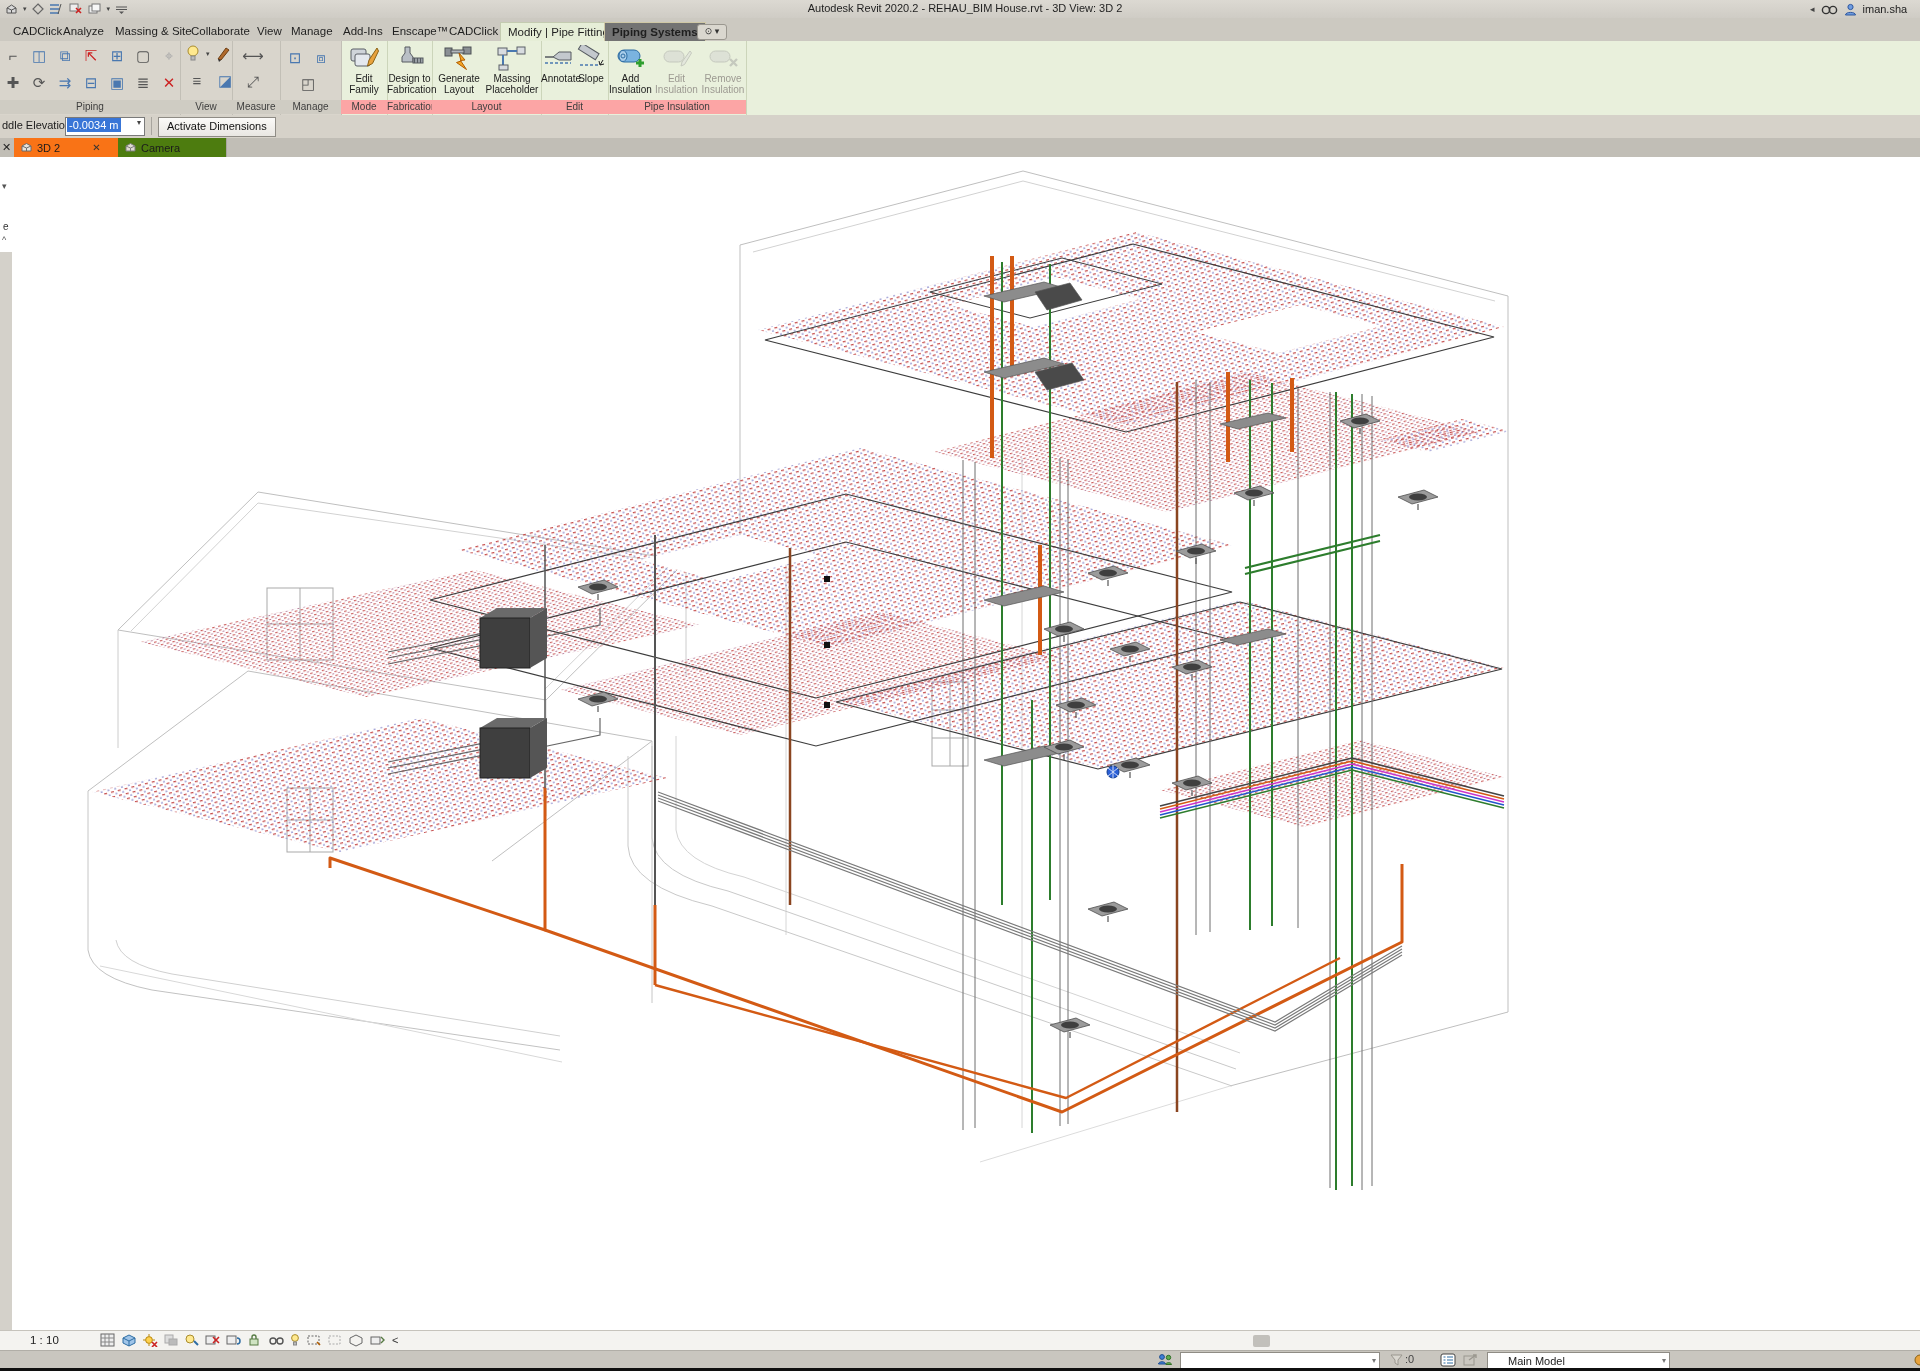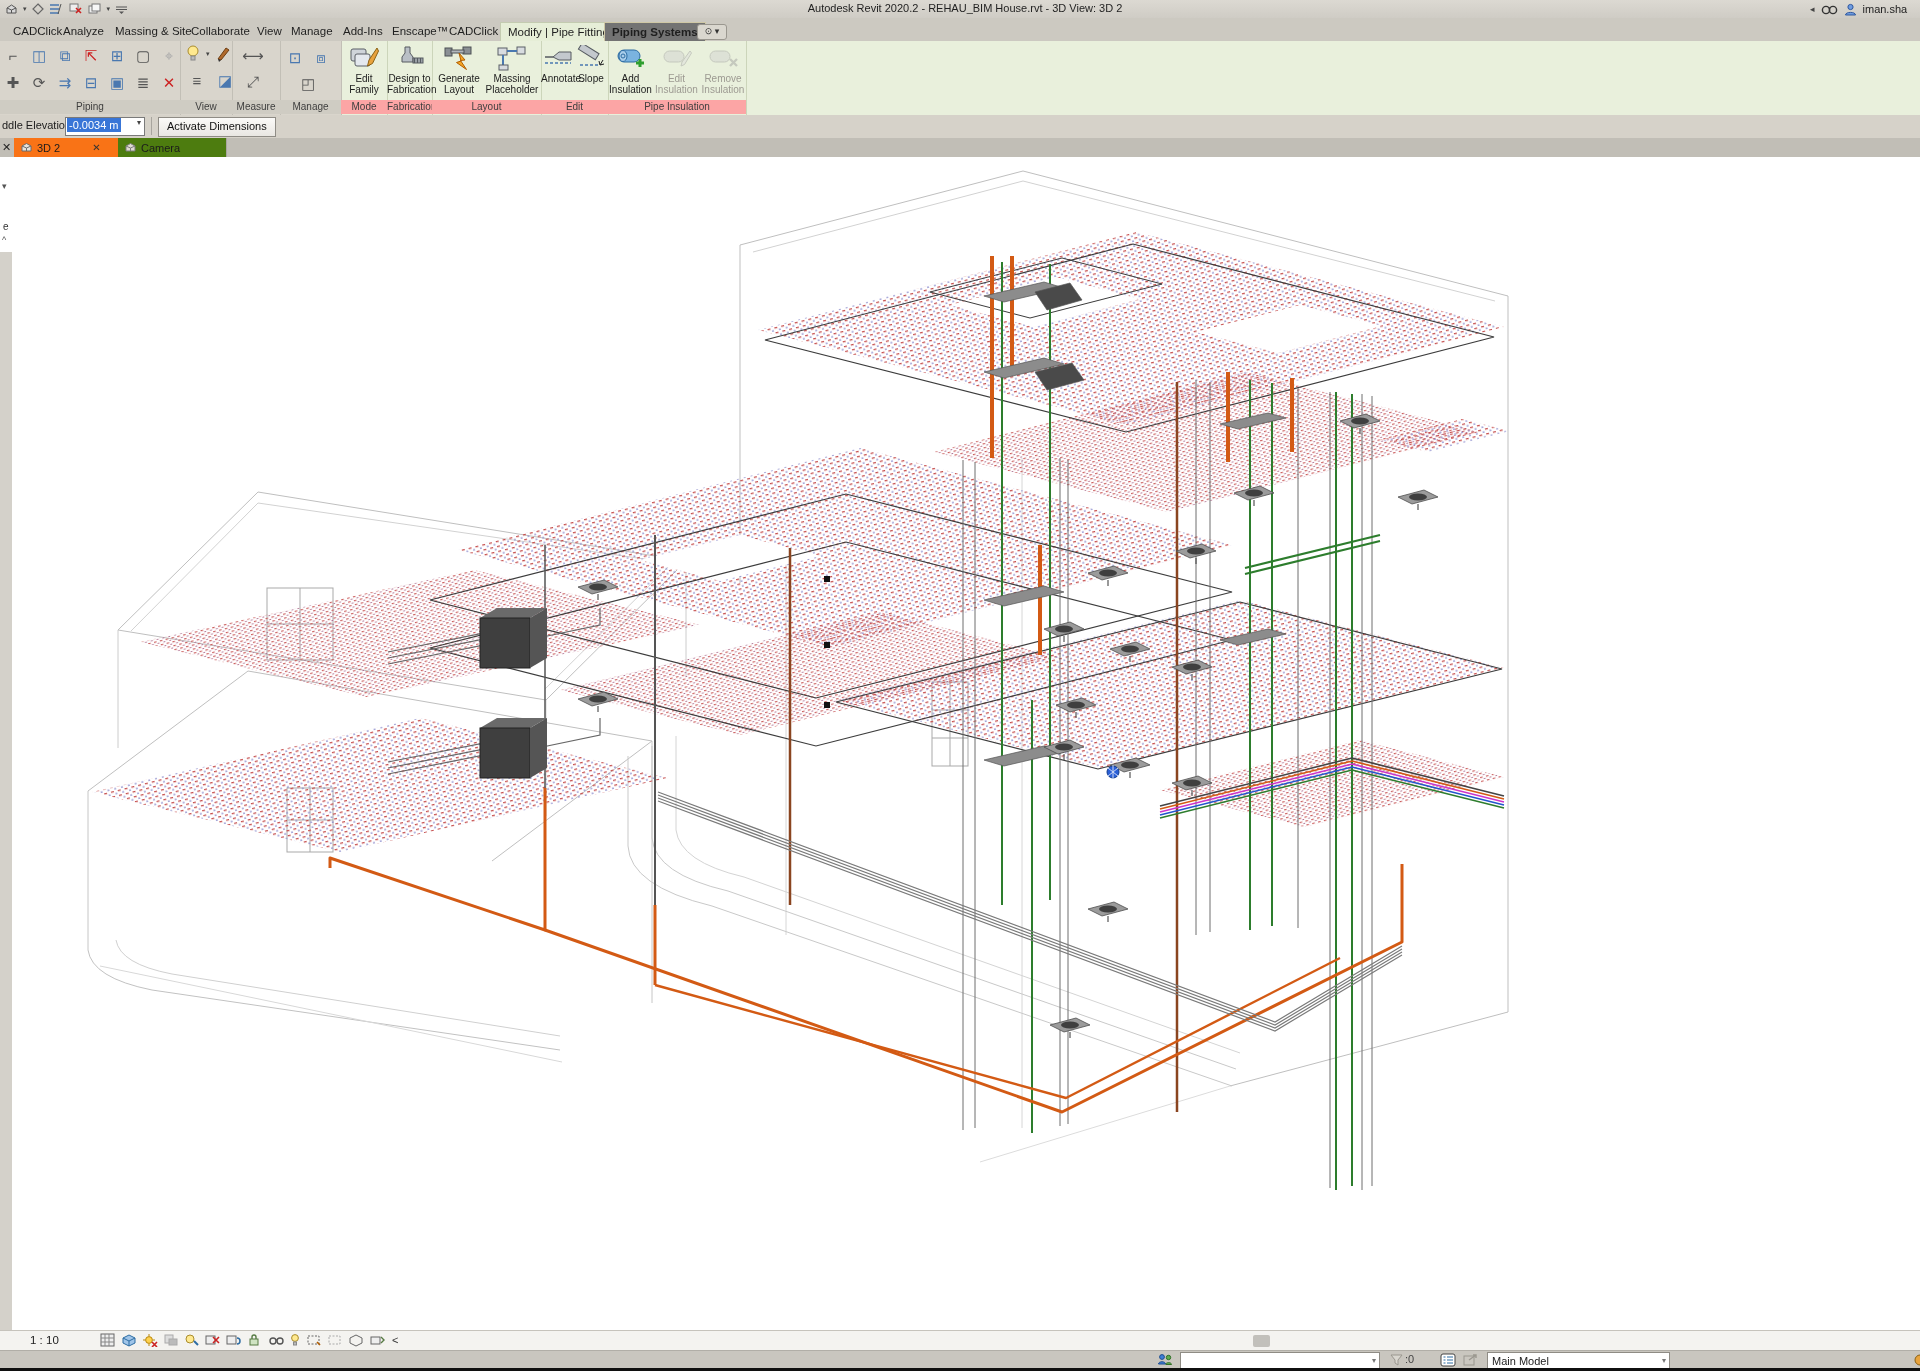--- a/index.html
+++ b/index.html
@@ -630,21 +630,21 @@
   <span style="position:absolute;left:1405px;top:2px;color:#444">:0</span>
   <svg style="position:absolute;left:1440px;top:2px" width="16" height="14" viewBox="0 0 16 14">
     <rect x="1" y="1" width="14" height="12" rx="2" fill="#fff" stroke="#444"></rect>
       <path d="M3.5,4 h2 M7,4 h6 M3.5,7 h2 M7,7 h6 M3.5,10 h2 M7,10 h6" stroke="#2d6da3"></path>
   </svg>
   <svg style="position:absolute;left:1463px;top:2px" width="16" height="14" viewBox="0 0 16 14">
     <rect x="1" y="3" width="10" height="9" fill="#cac7c0" stroke="#9a978f"></rect>
       <path d="M6,7 l7,-5 m-3,0 h3 v3" fill="none" stroke="#9a978f" stroke-width="1.4"></path>
   </svg>
   <div class="sb-combo" style="left:1487px;width:181px">
-    <span style="padding-left:4px">Main Model</span>
+    <span style="padding-left:20px">Main Model</span>
     <span class="chev">▾</span>
   </div>
   <svg style="position:absolute;left:1912px;top:3px" width="12" height="12" viewBox="0 0 12 12">
     <circle cx="8" cy="6" r="5" fill="#e8a33d" stroke="#8a6114"></circle>
   </svg>
 </div>
 
 <div class="abs" id="bottomstrip"></div>
 
 </body></html>

